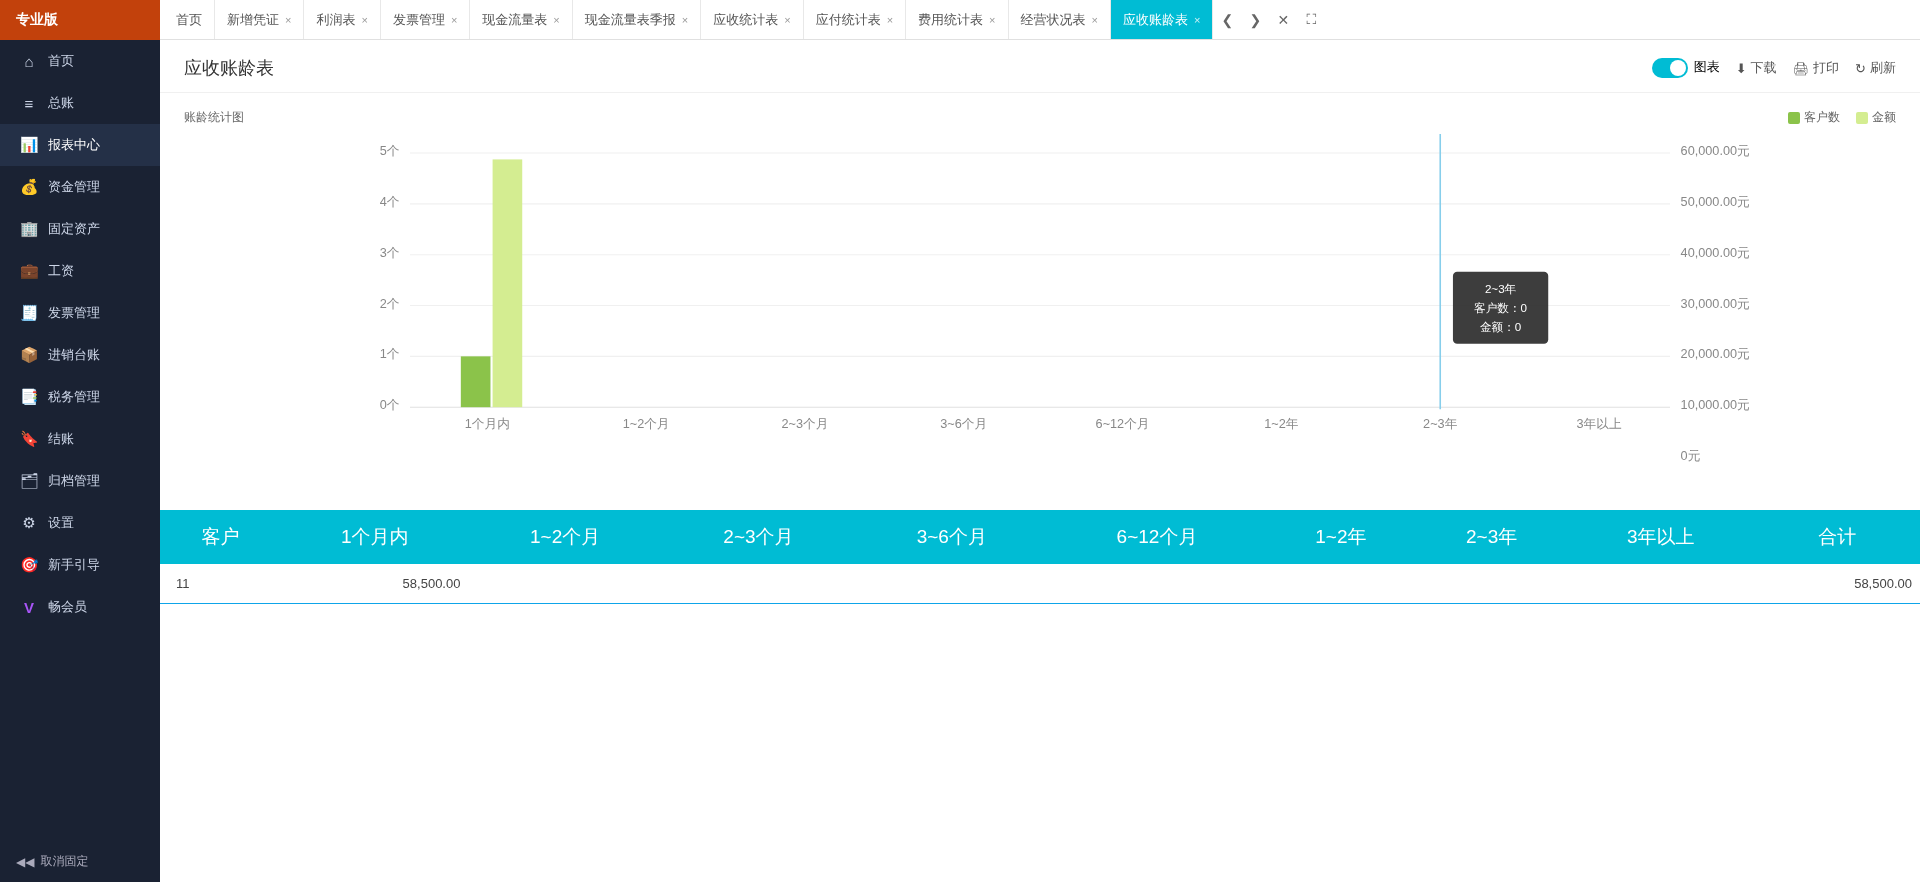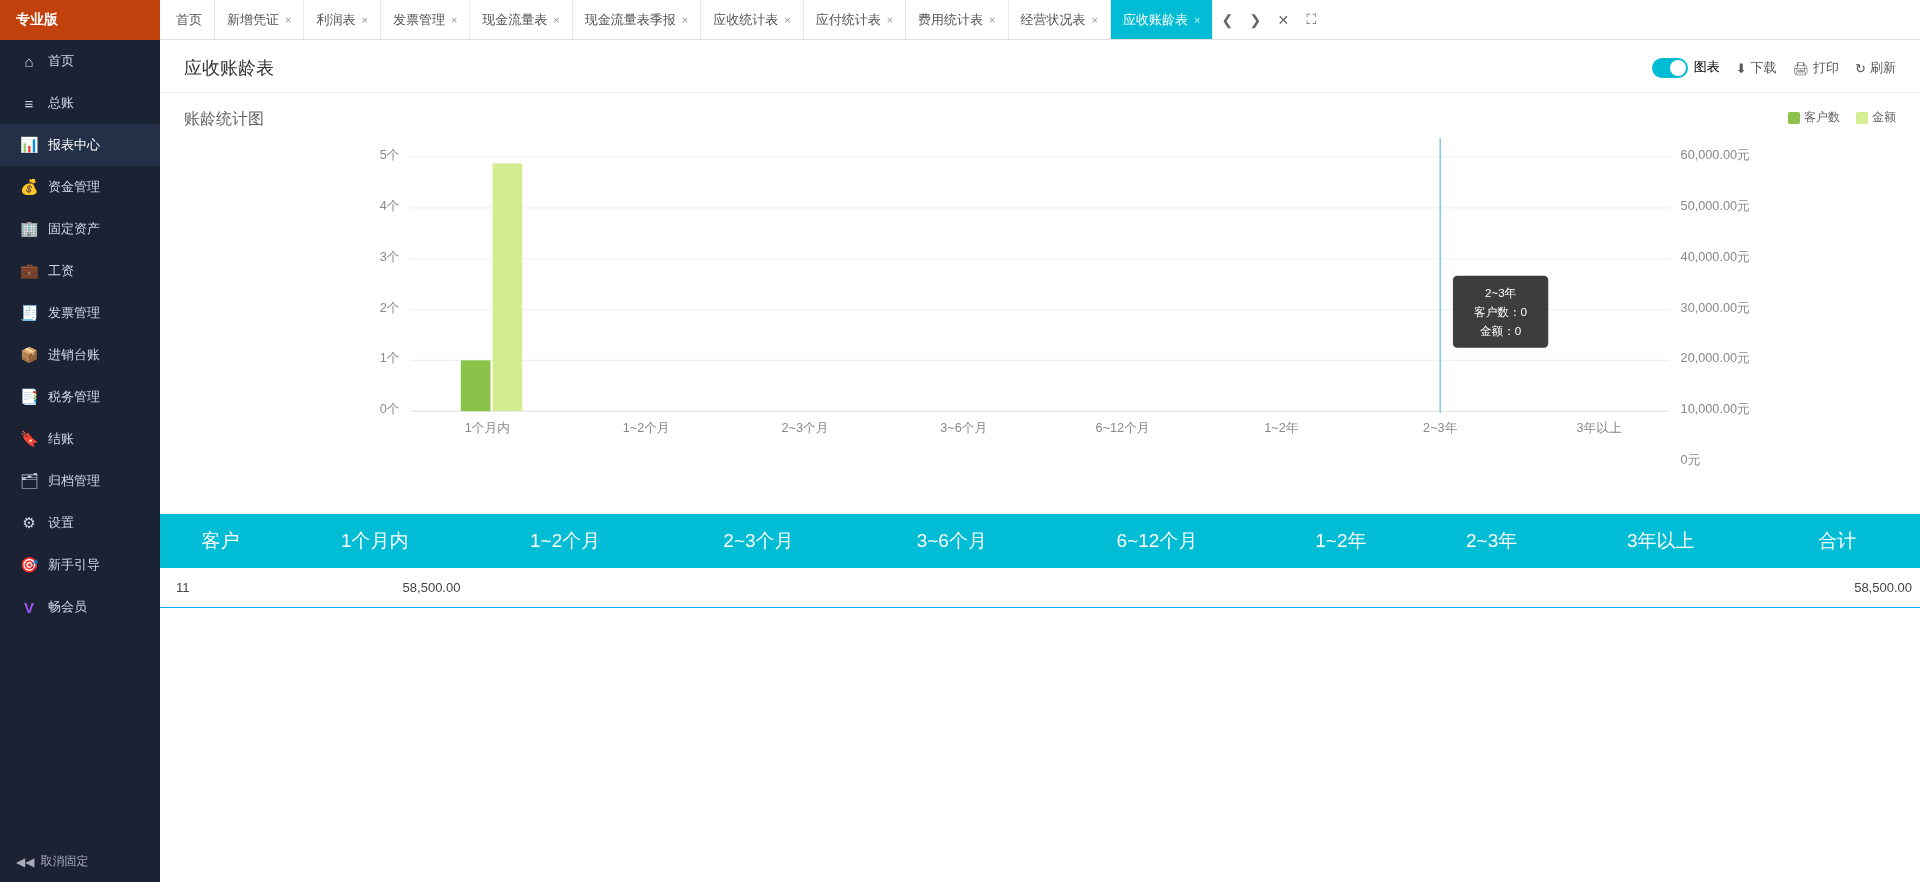--- a/index.html
+++ b/index.html
@@ -159,21 +159,21 @@
       color: #555;
       font-size: 13px;
     }
 
     
     .chart-area {
       padding: 16px 24px;
       position: relative;
     }
     .chart-title {
-      font-size: 16px;
+      font-size: 12px;
       color: #666;
       margin-bottom: 8px;
     }
     .chart-legend {
       position: absolute;
       top: 16px;
       right: 24px;
       display: flex;
       align-items: center;
       gap: 16px;

